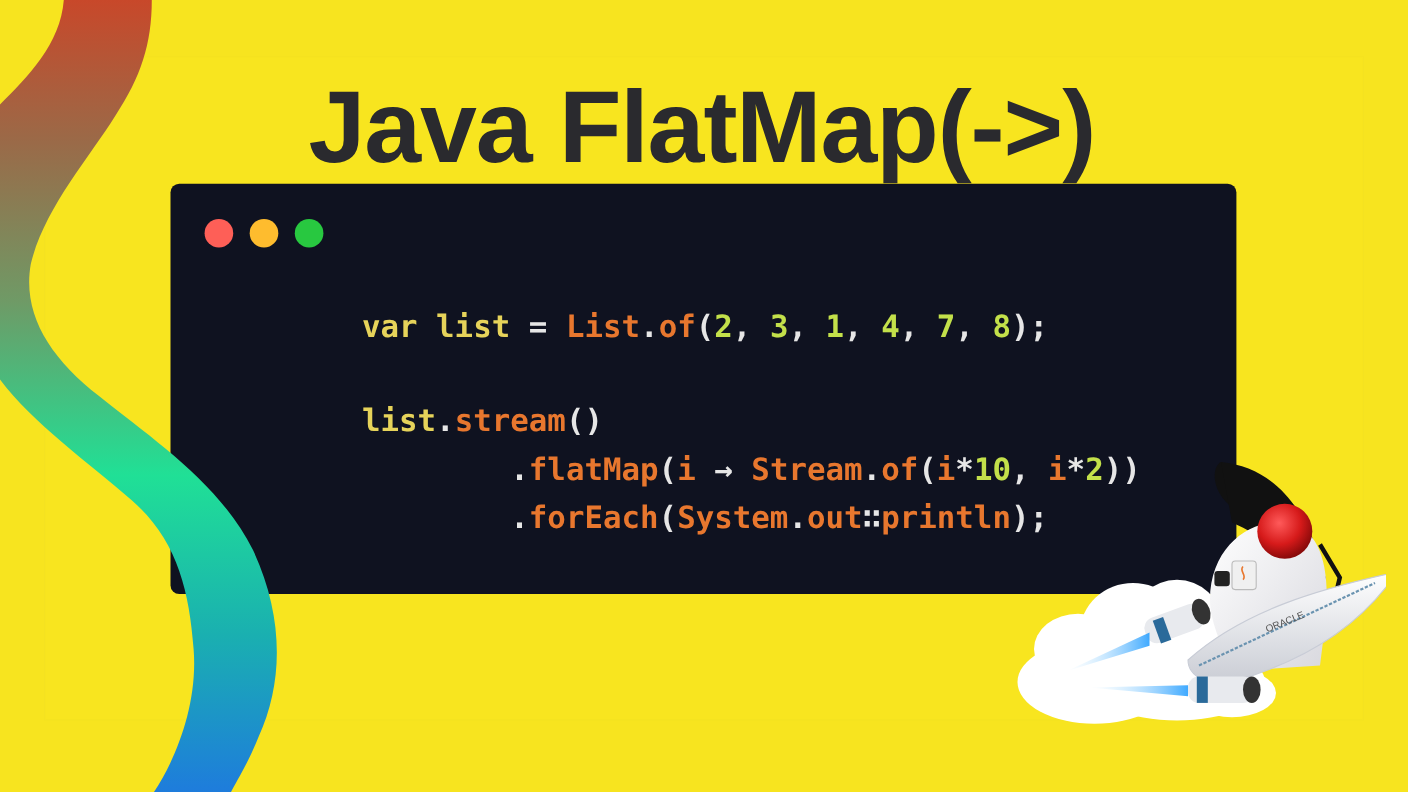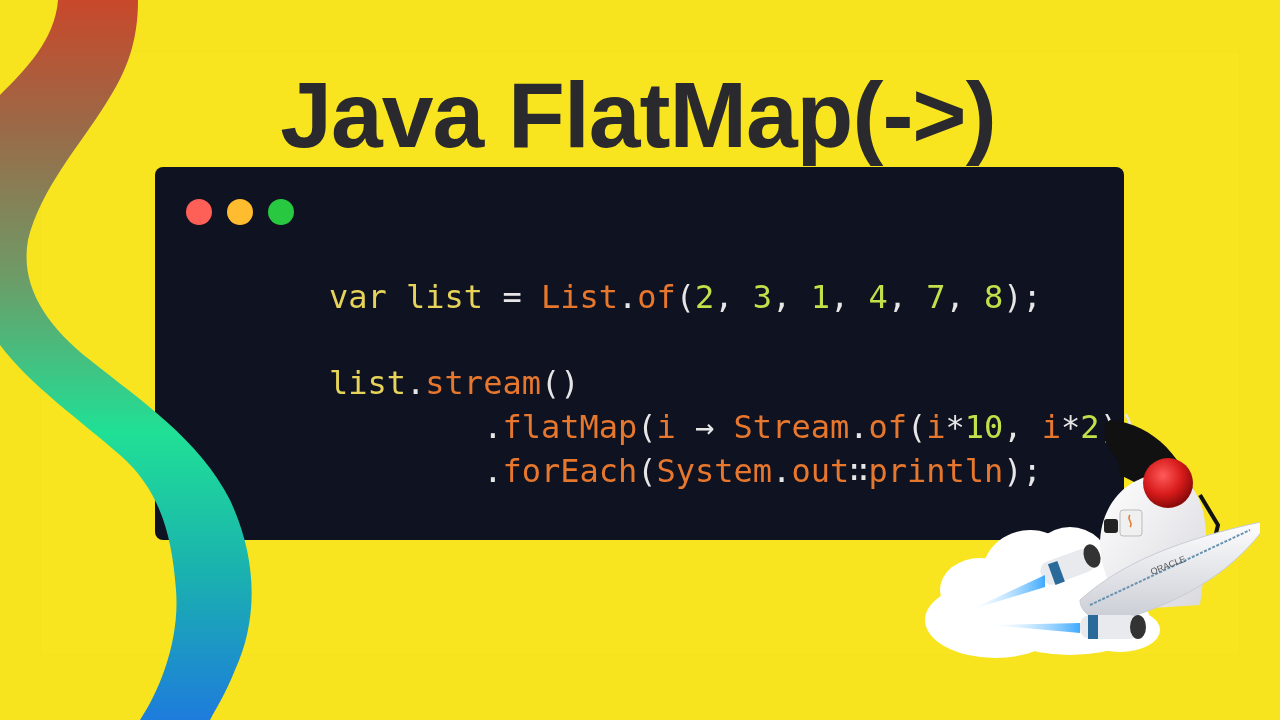--- a/index.html
+++ b/index.html
@@ -35,24 +35,25 @@
       width: 969px; height: 373px;
       background: #0f1220;
       border-radius: 8px;
     }
     .dots { position: absolute; left: 31px; top: 32px; display: flex; gap: 15px; }
     .dot { width: 26px; height: 26px; border-radius: 50%; }
     .code {
       position: absolute;
       left: 174px; top: 108px;
       font-family: "DejaVu Sans Mono", monospace;
-      font-size: 32px;
+      font-size: 28px;
       line-height: 44px;
       white-space: pre;
       color: #e8e8e8;
+      font-weight: bold;
     }
     .code .line { height: 44px; }
     .code .line.blank { height: 42px; }
     .tok-kw { color: #e6d35a; }
     .tok-var { color: #e6d35a; }
     .tok-fn { color: #e8772e; }
     .tok-num { color: #c3e04a; }
     .tok-op { color: #e6e6e6; }
     .tok-punc { color: #e6e6e6; }
     .ribbon { position: absolute; left: 0; top: 0; width: 300px; height: 720px; }

